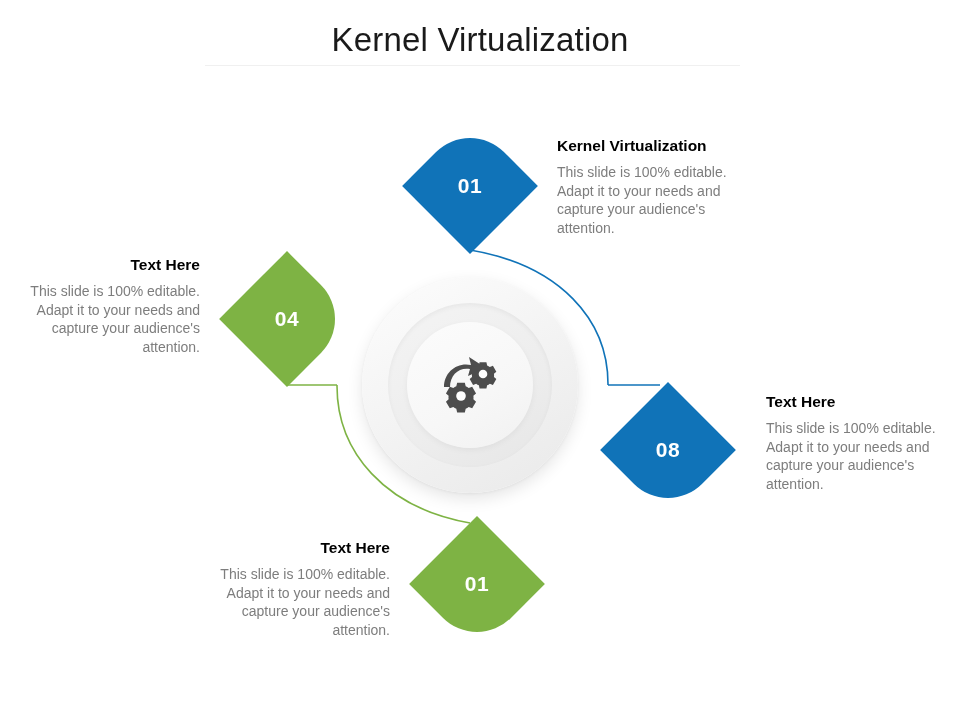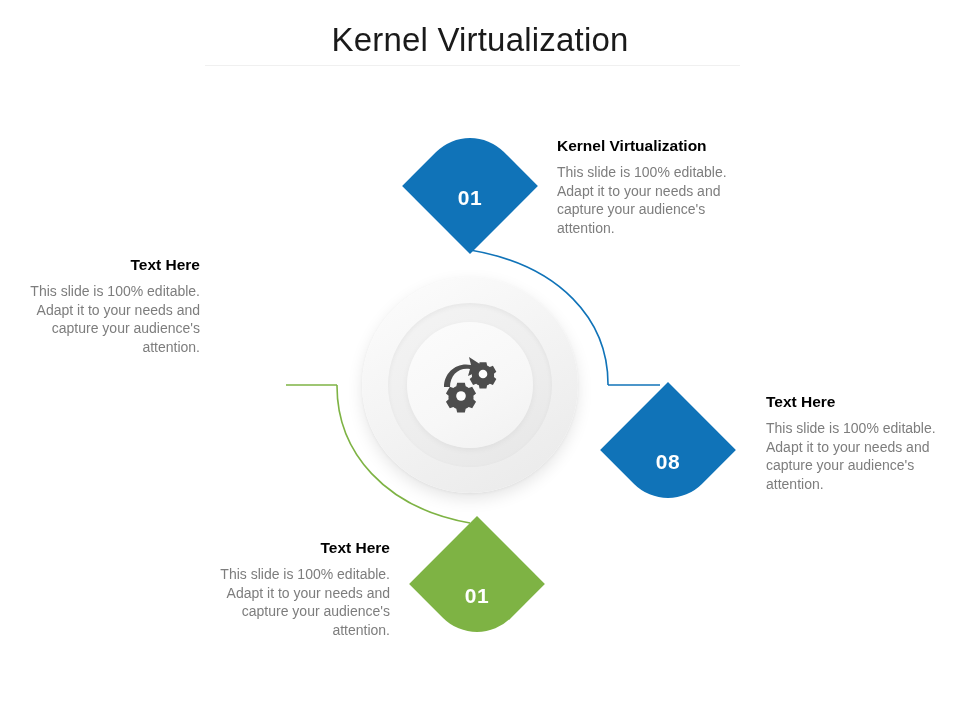--- a/index.html
+++ b/index.html
@@ -99,21 +99,21 @@
   }
   .pin-body {
     position: absolute;
     left: 0; top: 0;
     width: 96px;
     height: 96px;
     transform: rotate(45deg);
   }
   .pin-num {
     position: absolute;
-    left: 0; top: 12px;
+    left: 0; top: 0;
     width: 96px;
     height: 96px;
     display: flex;
     align-items: center;
     justify-content: center;
     color: #ffffff;
     font-size: 21px;
     font-weight: bold;
     letter-spacing: 0.5px;
   }
@@ -198,20 +198,24 @@
   <div class="pin rc-br" style="left:620px; top:402px;">
     <div class="pin-body" style="background:#1073b8;"></div>
     <div class="pin-num">08</div>
   </div>
 
   <div class="pin rc-br" style="left:429px; top:536px;">
     <div class="pin-body" style="background:#7eb344;"></div>
     <div class="pin-num">01</div>
   </div>
 
+  <div class="pin rc-tr" style="left:239px; top:271px;">
+    <div class="pin-body" style="background:#7eb344;"></div>
+    <div class="pin-num">04</div>
+  </div>
 
   <div class="block align-left" style="left:557px; top:136px;">
     <div class="block-head">Kernel Virtualization</div>
     <div class="block-body">This slide is 100% editable. Adapt it to your needs and capture your audience's attention.</div>
   </div>
 
   <div class="block align-left" style="left:766px; top:392px;">
     <div class="block-head">Text Here</div>
     <div class="block-body">This slide is 100% editable. Adapt it to your needs and capture your audience's attention.</div>
   </div>

